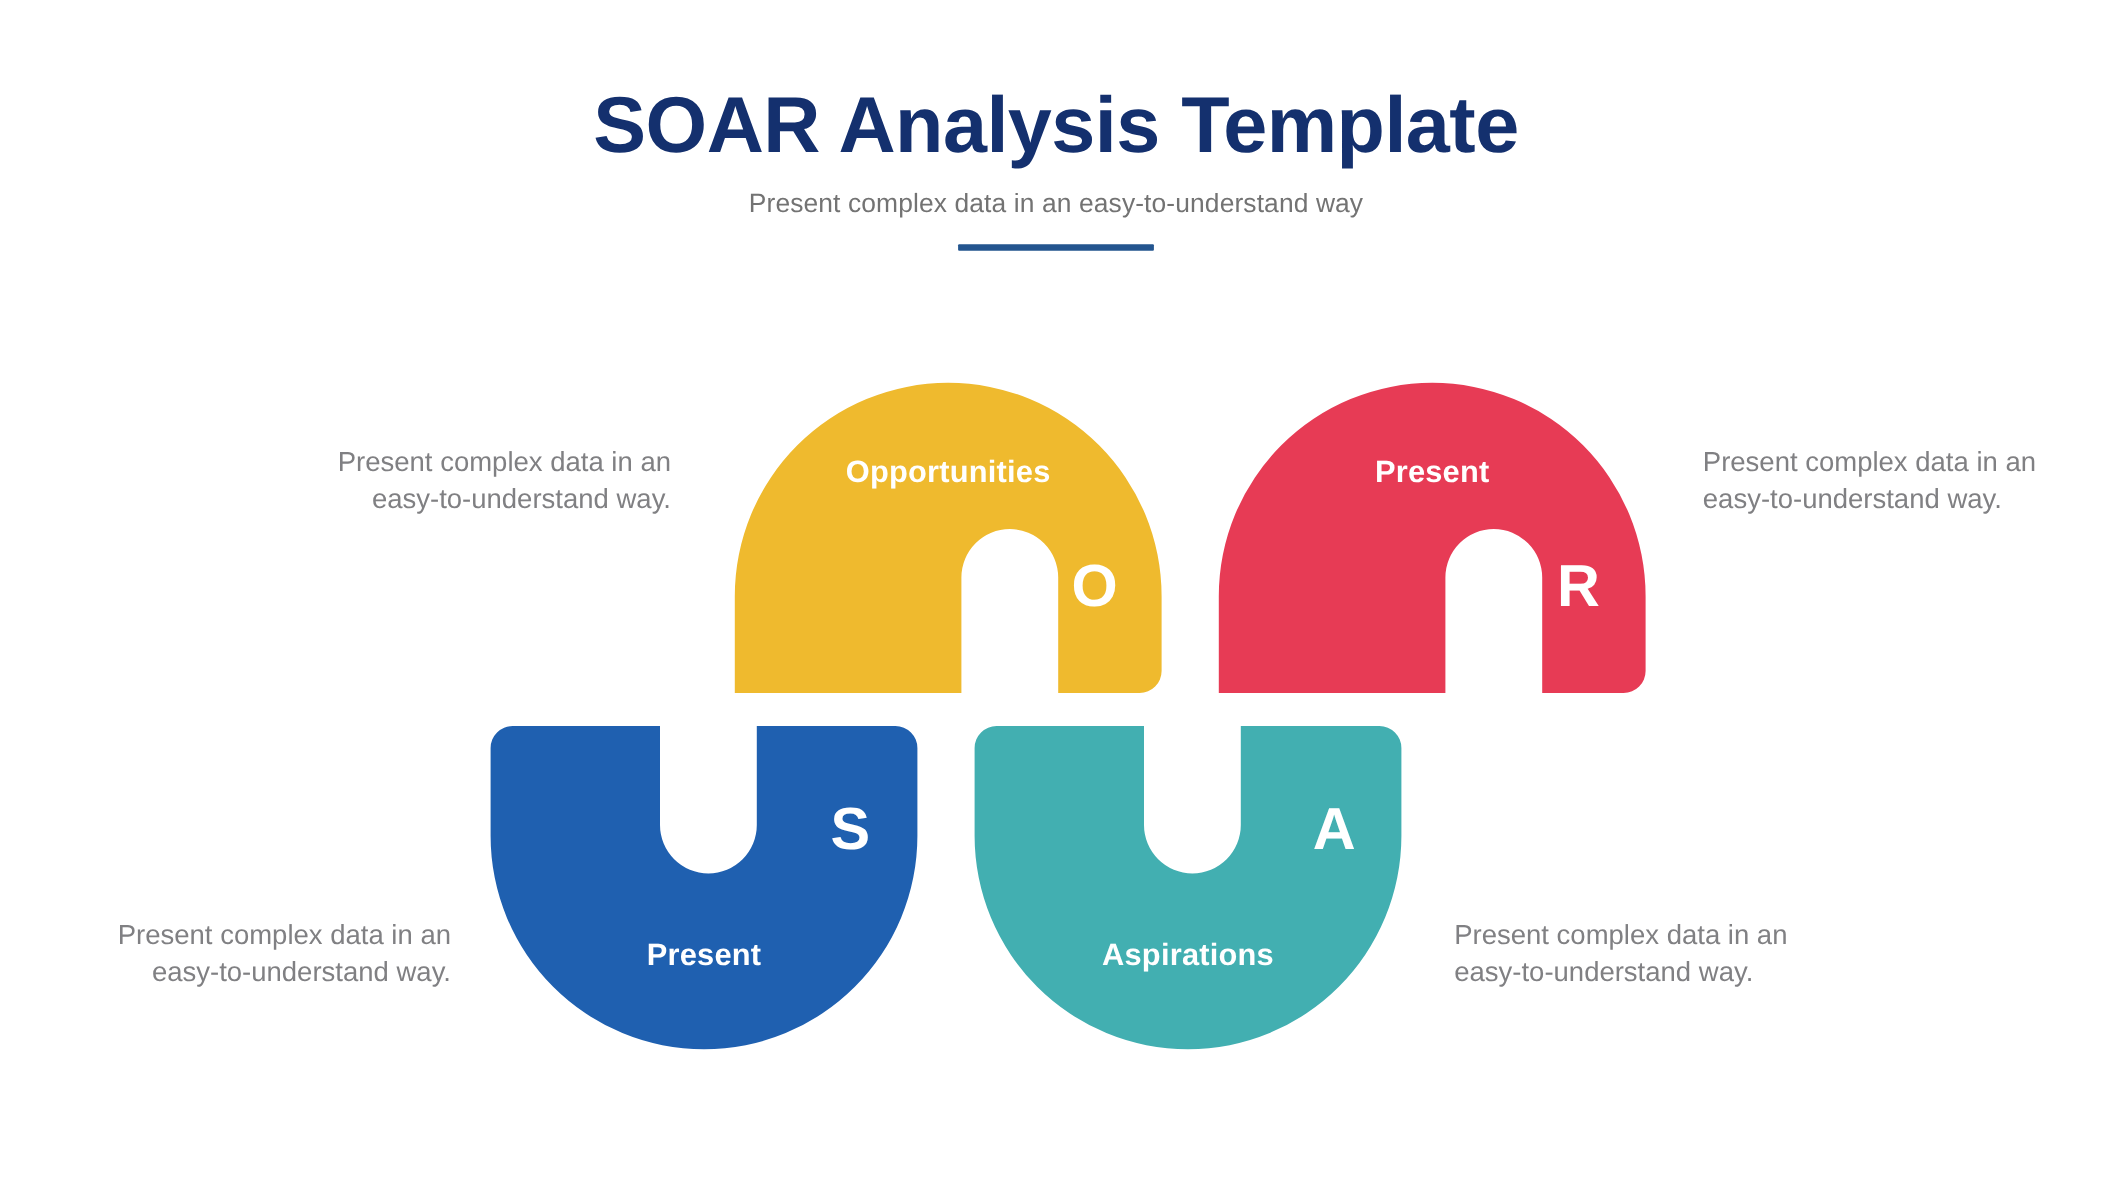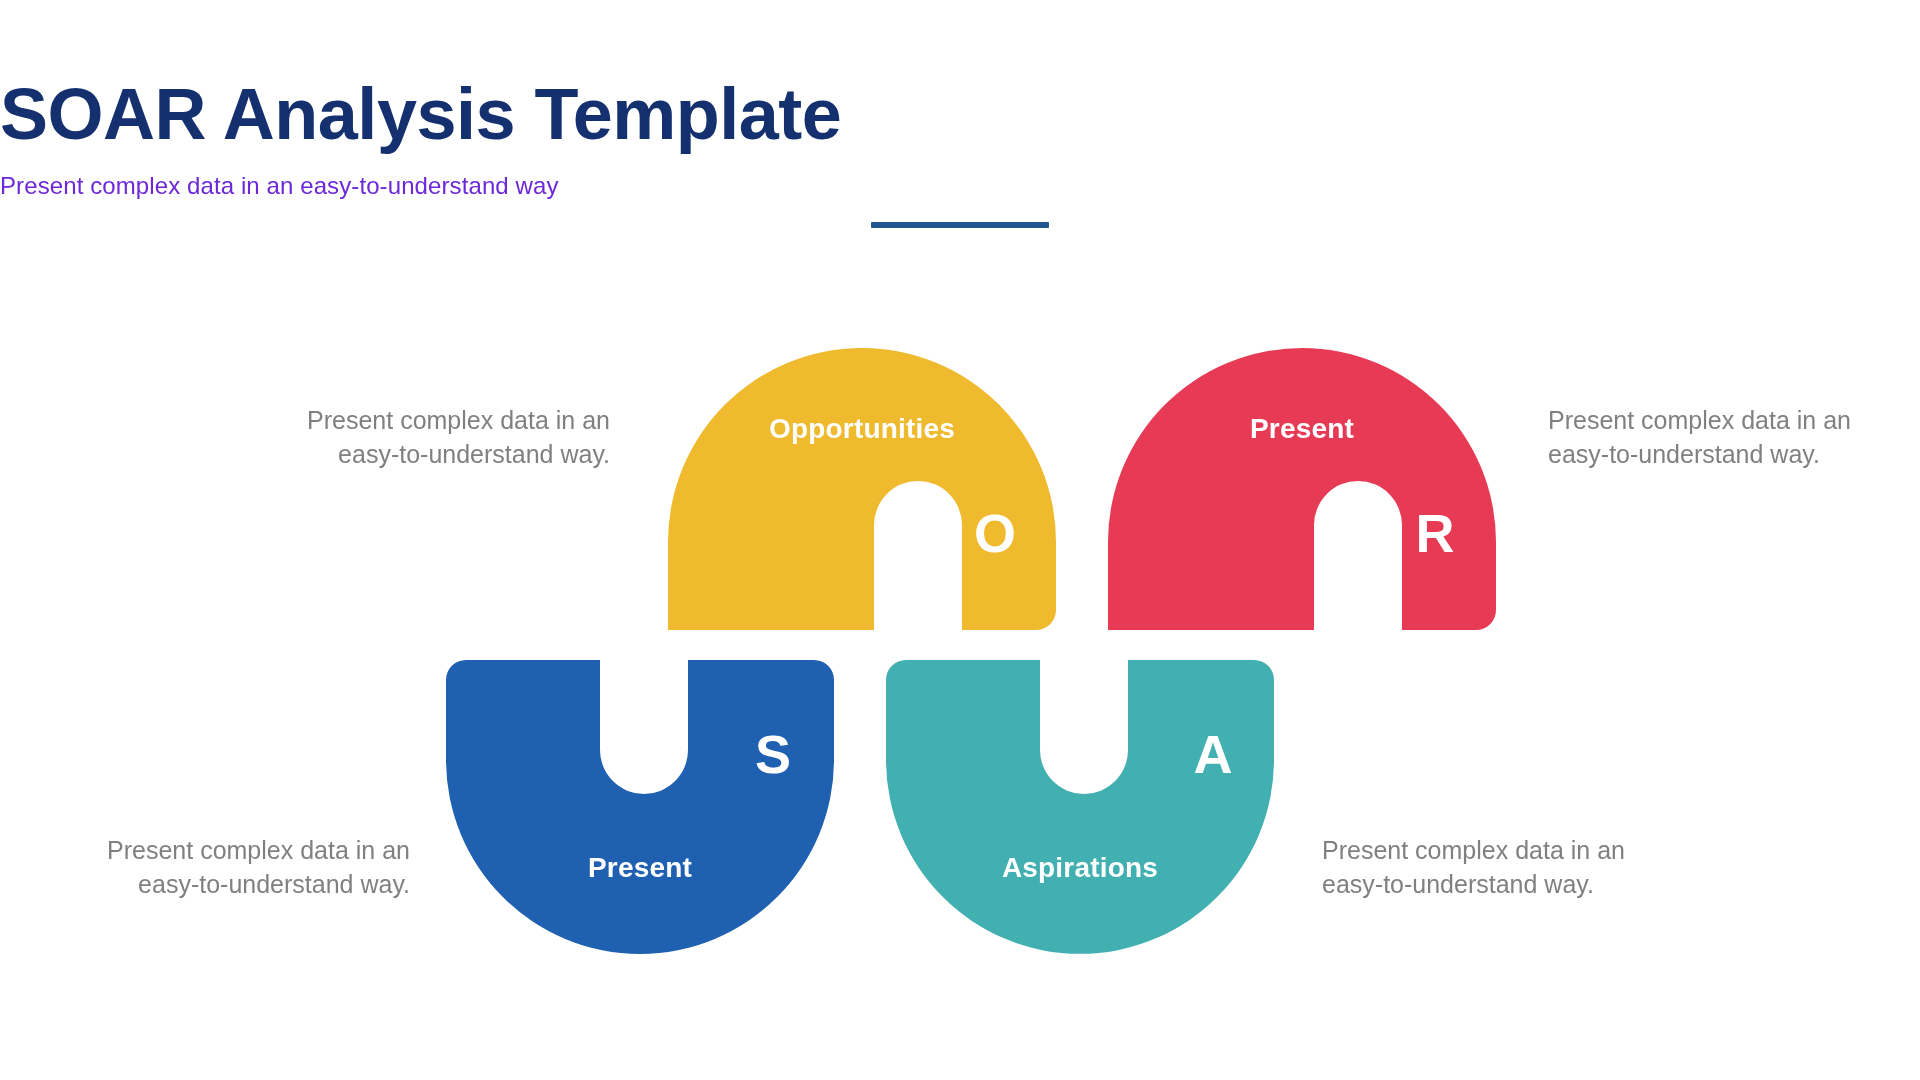--- a/index.html
+++ b/index.html
@@ -20,21 +20,21 @@
     inset: 0;
     background: #ffffff;
   }
 
   
   .header {
     position: absolute;
     top: 76px;
     left: 0;
     width: 1920px;
-    text-align: left;
+    text-align: center;
   }
   .title {
     font-size: 72px;
     font-weight: bold;
     color: #14306E;
     letter-spacing: -0.5px;
     line-height: 1.08;
     margin: 0;
     white-space: nowrap;
   }
@@ -95,21 +95,21 @@
   .desc.right-align { text-align: right; }
   .desc.left-align  { text-align: left; }
 </style>
 </head>
 <body>
 
 <div class="slide">
 
   <div class="header">
     <h1 class="title" style="color: rgb(20, 48, 110);">SOAR Analysis Template</h1>
-    <p class="subtitle" style="color: #6d28d9;">Present complex data in an easy-to-understand way</p>
+    <p class="subtitle" style="color: #737373;">Present complex data in an easy-to-understand way</p>
     <div class="divider-wrap">
       <div class="divider" style="background: rgb(35, 85, 143);"></div>
     </div>
   </div>
 
   <div class="diagram">
 
     <svg class="svg-stage" viewBox="0 0 1920 640" xmlns="http://www.w3.org/2000/svg">
 
       <path id="shape-opportunities" fill="#EFBA2E" d="M 668 300

